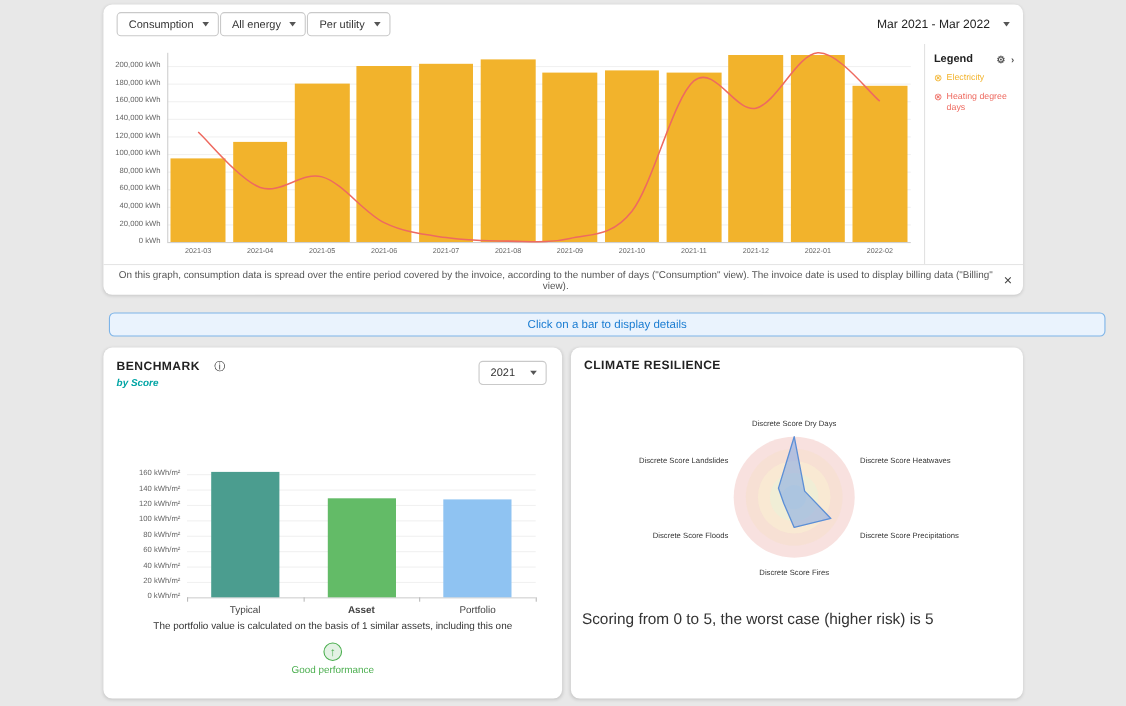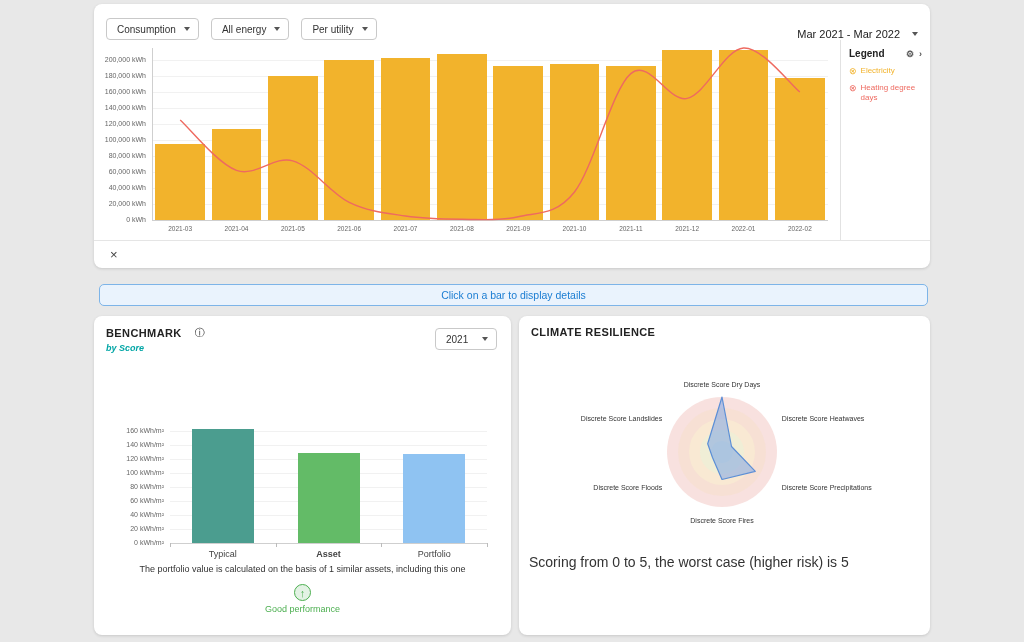--- a/index.html
+++ b/index.html
@@ -13,21 +13,21 @@
   .card {
     position: absolute;
     background: #fff;
     border-radius: 8px;
     box-shadow: 0 1px 3px rgba(0,0,0,0.14);
   }
   
   .top-card { left: 94px; top: 4px; width: 836px; height: 264px; }
   .toolbar {
     position: absolute; left: 0; top: 0; right: 0; height: 36px;
-    display: flex; align-items: flex-end; gap: 12px; padding: 0 12px;
+    display: flex; align-items: center; gap: 1px; padding: 0 12px;
   }
   .select {
     position: relative; display: inline-flex; align-items: center;
     border: 1px solid #c9c9c9; border-radius: 4px; background: #fff;
     height: 22px; padding: 0 22px 0 10px; font-size: 10px; color: #333;
     cursor: pointer; white-space: nowrap;
   }
   .caret {
     position: absolute; right: 8px; top: 50%; margin-top: -2px;
     width: 0; height: 0;
@@ -62,21 +62,21 @@
   }
   .legend-toggle { font-size: 9px; line-height: 10px; }
   .info-bar {
     position: absolute; left: 0; right: 0; bottom: 0; height: 28px;
     border-top: 1px solid #e5e5e5; display: flex; align-items: center; padding: 0 10px;
   }
   .info-text { flex: 1; text-align: center; font-size: 9px; color: #555; }
   .close { font-size: 13px; color: #444; cursor: pointer; padding-left: 6px; }
   
   .banner {
-    position: absolute; left: 99px; top: 284px; width: 829px; height: 22px;
+    position: absolute; left: 99px; top: 284px; width: 906px; height: 22px;
     background: #eaf3fd; border: 1px solid #7db4e8; border-radius: 5px;
     display: flex; align-items: center; justify-content: center;
     font-size: 10.5px;
   }
   
   .bm-card { left: 94px; top: 316px; width: 417px; height: 319px; }
   .bm-header { position: absolute; left: 12px; top: 10px; }
   .bm-title-row { display: flex; align-items: center; gap: 13px; }
   .bm-title { font-size: 11px; font-weight: bold; color: #222; letter-spacing: 0.4px; }
   .bm-info { font-size: 10px; color: #222; cursor: pointer; }
@@ -190,20 +190,21 @@
         <span>Electricity</span>
       </div>
       <div class="legend-item" style="color: rgb(238, 106, 96);">
         <span class="legend-toggle">⊗</span>
         <span>Heating degree days</span>
       </div>
     </aside>
   </div>
 
   <div class="info-bar">
+    <span class="info-text">On this graph, consumption data is spread over the entire period covered by the invoice, according to the number of days ("Consumption" view). The invoice date is used to display billing data ("Billing" view).</span>
     <span class="close">×</span>
   </div>
 </section>
 
 <div class="banner" style="color: rgb(27, 125, 210);">
   <span>Click on a bar to display details</span>
 </div>
 
 <section class="card bm-card">
   <div class="bm-header">

